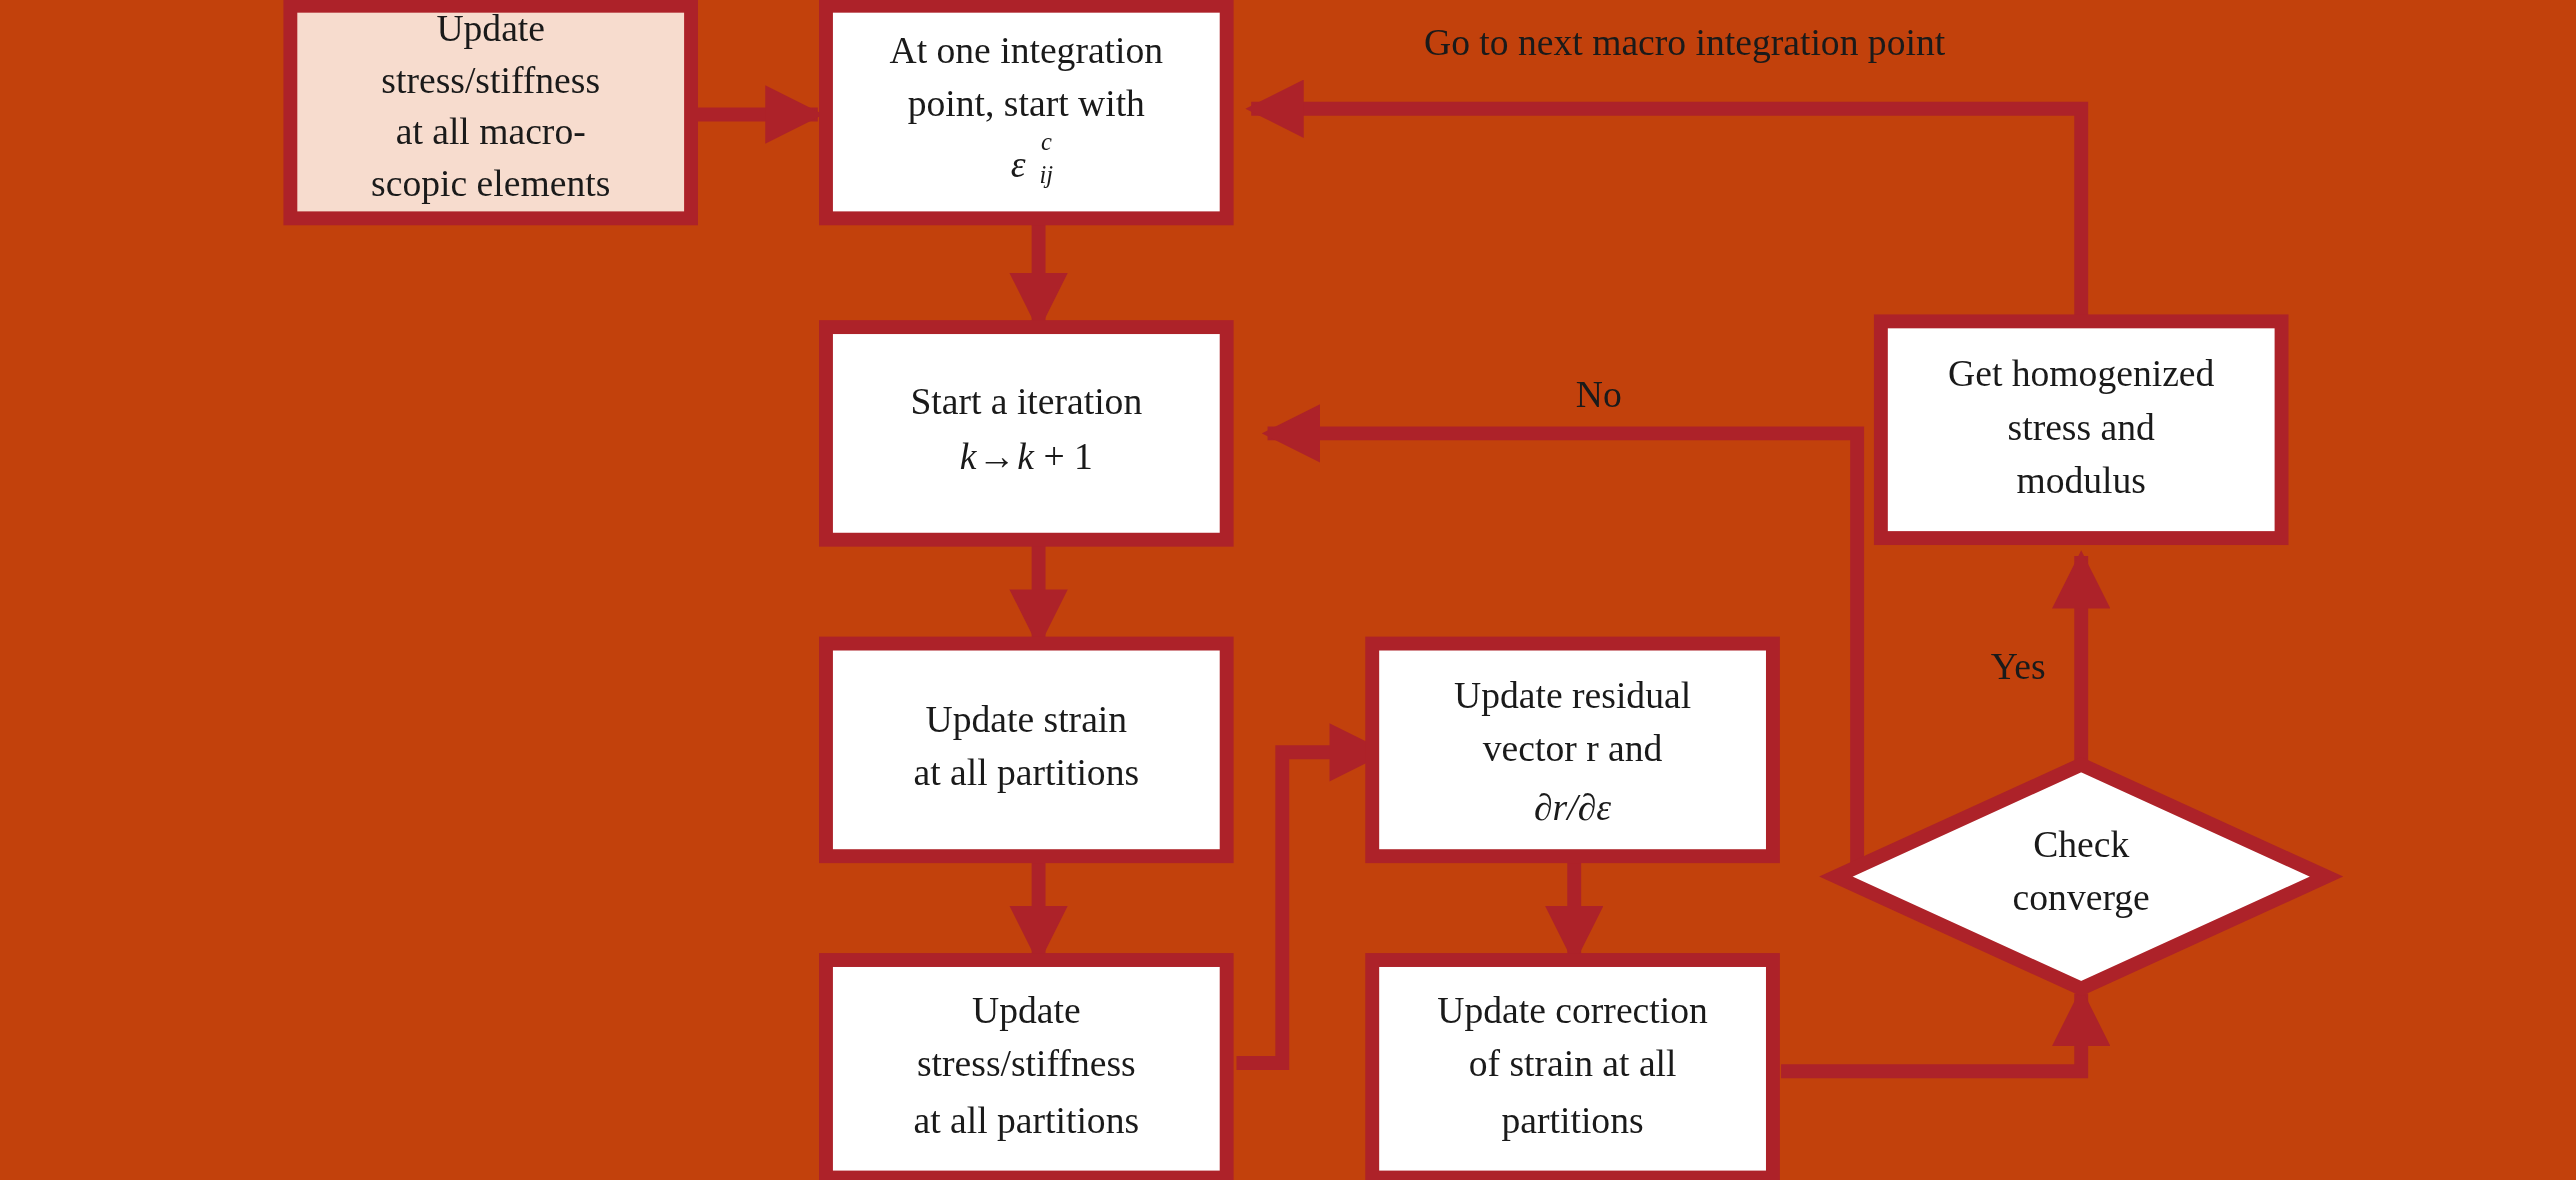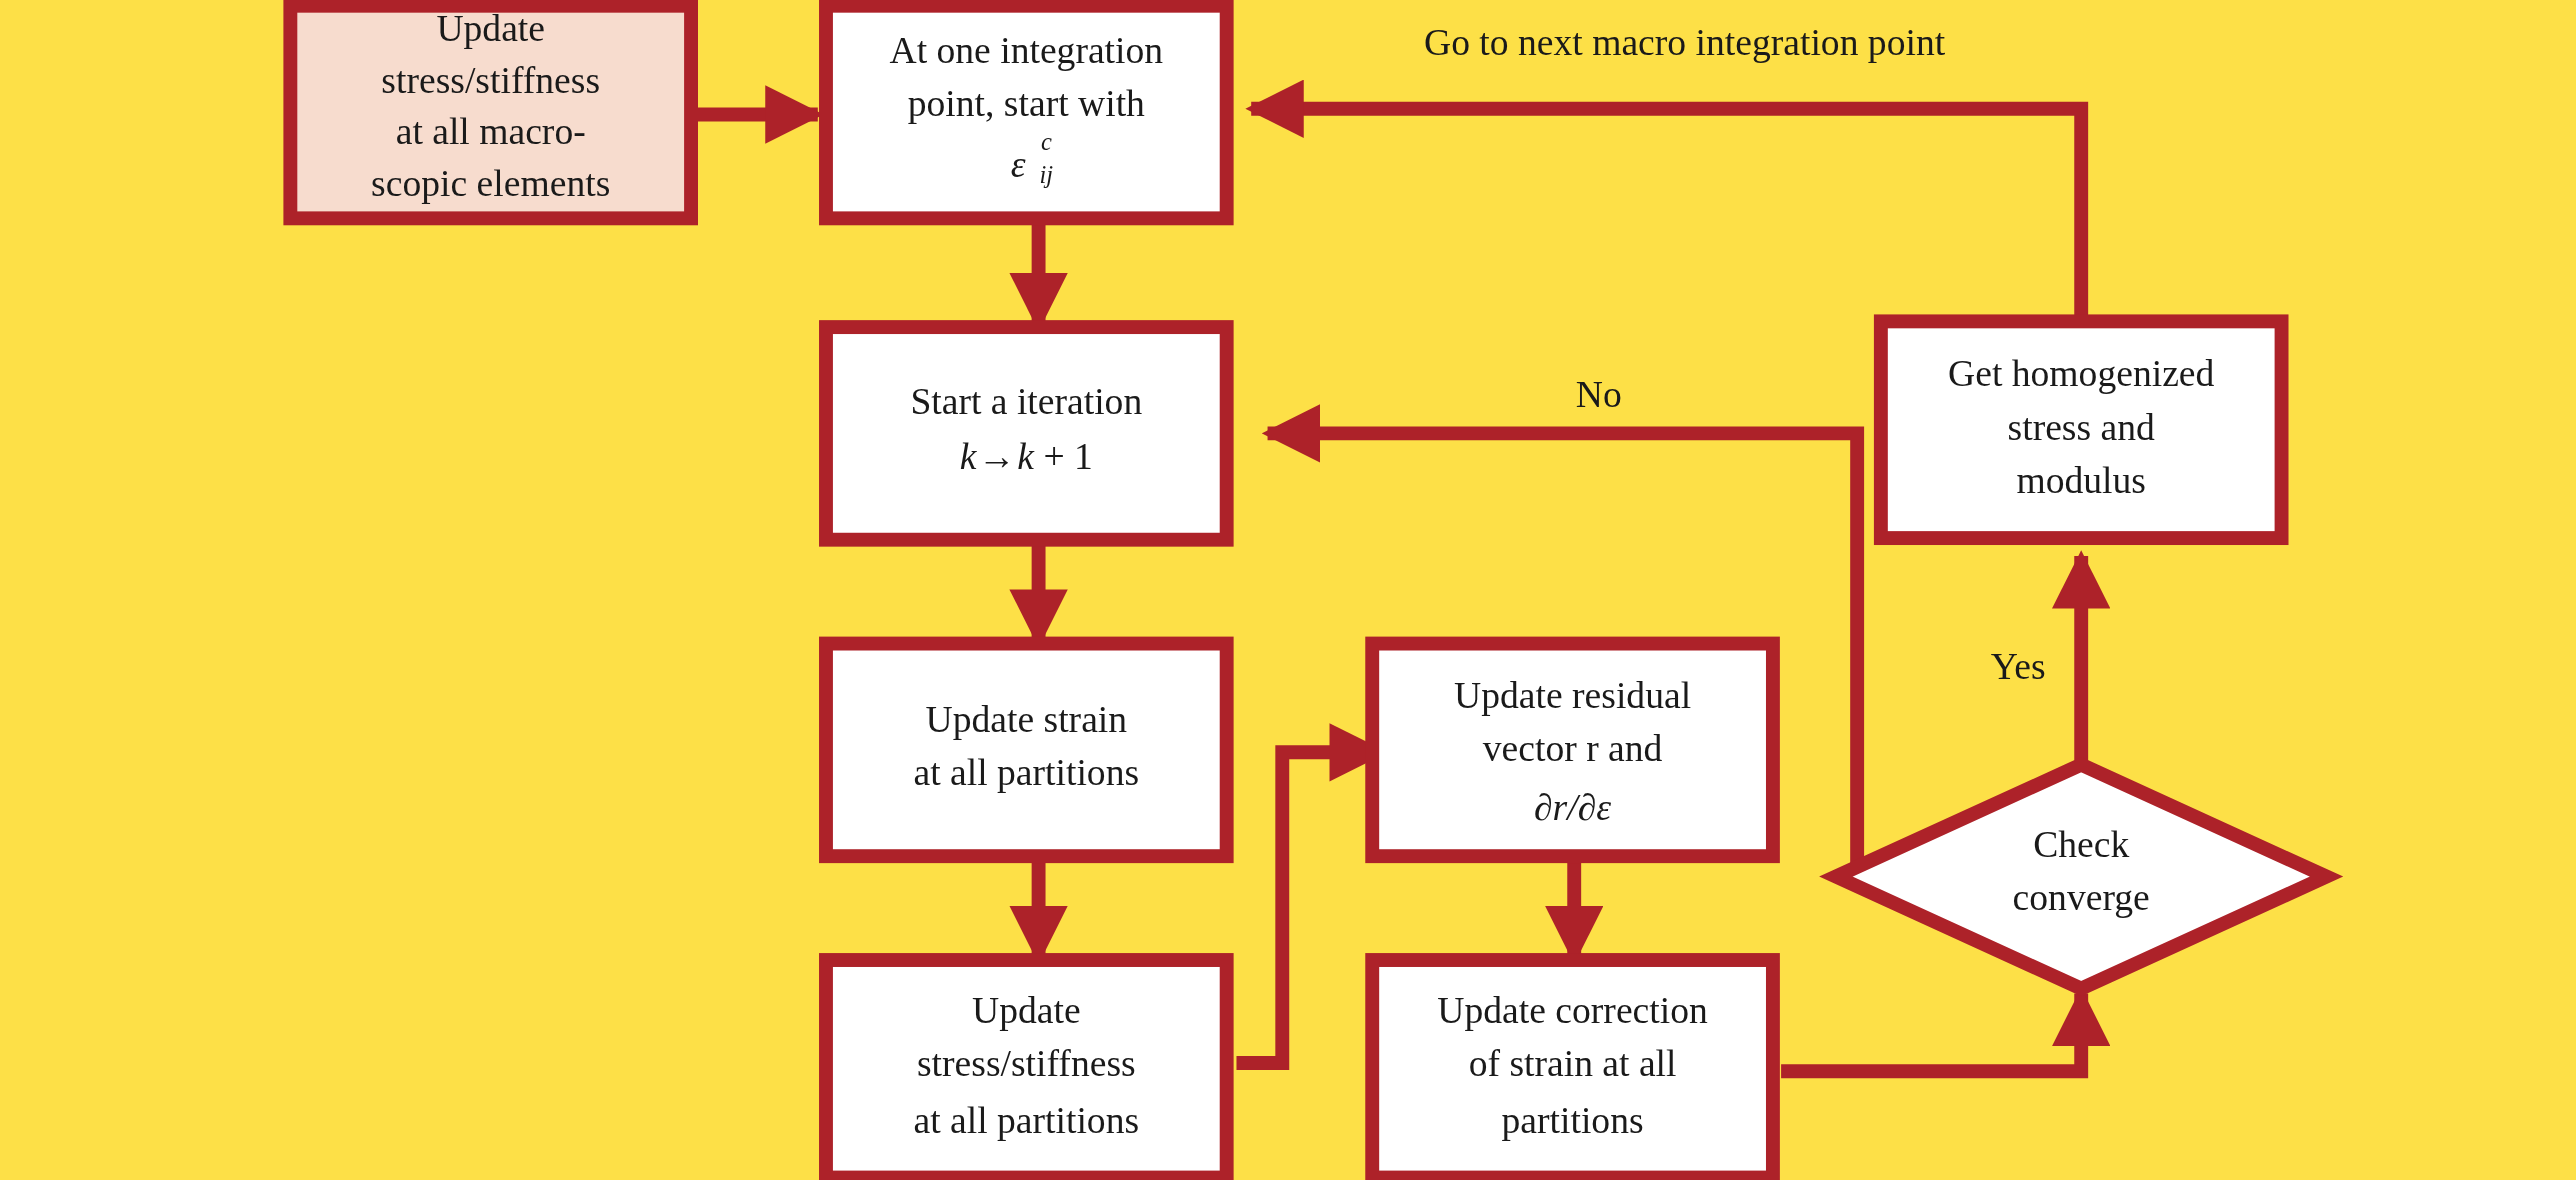--- a/index.html
+++ b/index.html
@@ -10,21 +10,21 @@
   body {
     width: 2576px;
     height: 1180px;
     overflow: hidden;
     font-family: "Liberation Serif", "DejaVu Serif", serif;
   }
   #flowchart-root {
     position: relative;
     width: 2576px;
     height: 1180px;
-    background: #fde047;
+    background: #c2410c;
   }
   svg#chart-svg {
     position: absolute;
     left: 0;
     top: 0;
     width: 2576px;
     height: 1180px;
     display: block;
   }
   .node-text {

